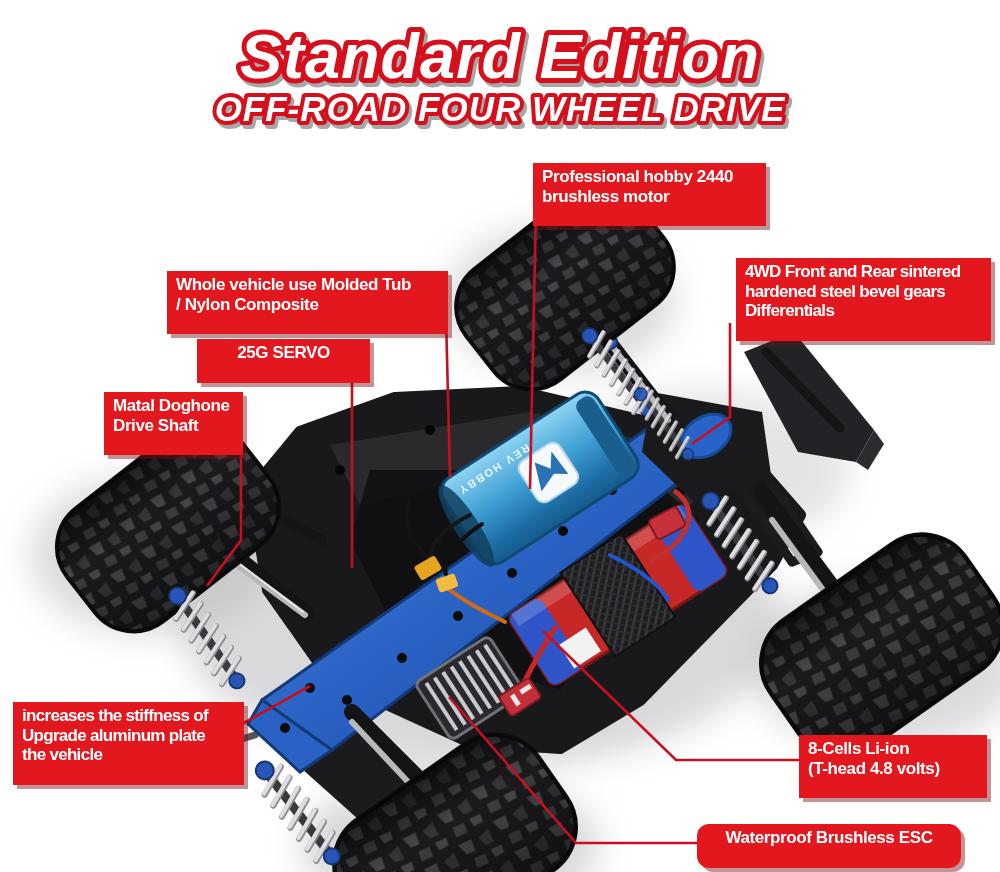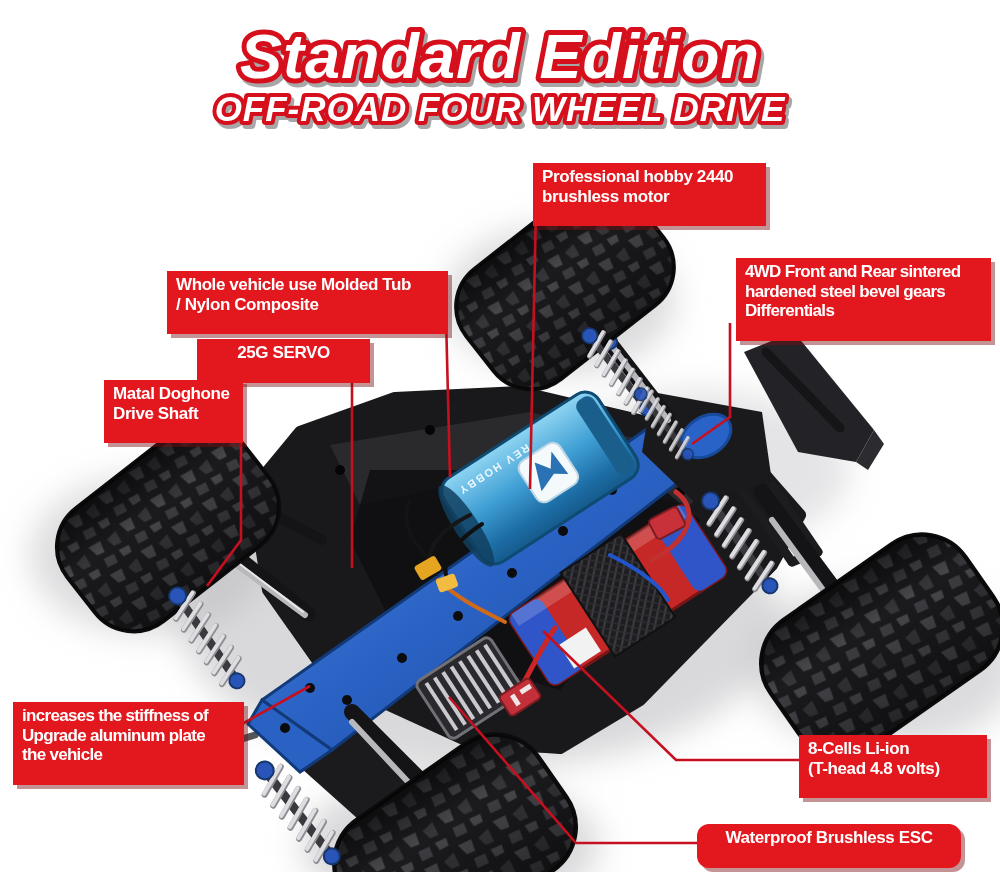--- a/index.html
+++ b/index.html
@@ -16,21 +16,21 @@
   .hero .t2{font-size:35px;stroke-width:8px;letter-spacing:1px;}
   
   .callout{position:absolute;box-sizing:border-box;background:#e3171e;color:#fff;
            font-weight:bold;font-size:17px;line-height:1.15;letter-spacing:-0.4px;
            padding:4px 9px 20px 9px;box-shadow:4px 4px 0 rgba(125,16,20,.45);z-index:30;}
   .callout .cl{white-space:nowrap;}
   #cl-motor{left:533px;top:163px;width:233px;}
   #cl-diff{left:736px;top:258px;width:255px;letter-spacing:-0.7px;}
   #cl-chassis{left:167px;top:271px;width:281px;}
   #cl-servo{left:197px;top:339px;width:173px;text-align:center;}
-  #cl-shaft{left:104px;top:380px;width:139px;}
+  #cl-shaft{left:104px;top:392px;width:139px;}
   #cl-plate{left:13px;top:702px;width:231px;letter-spacing:-0.7px;}
   #cl-batt{left:799px;top:735px;width:188px;}
   #cl-esc{left:697px;top:824px;width:264px;text-align:center;border-radius:12px;}
   
   #car-art{z-index:10;}
   #leads{z-index:20;}
 </style>
 </head>
 <body>
 

